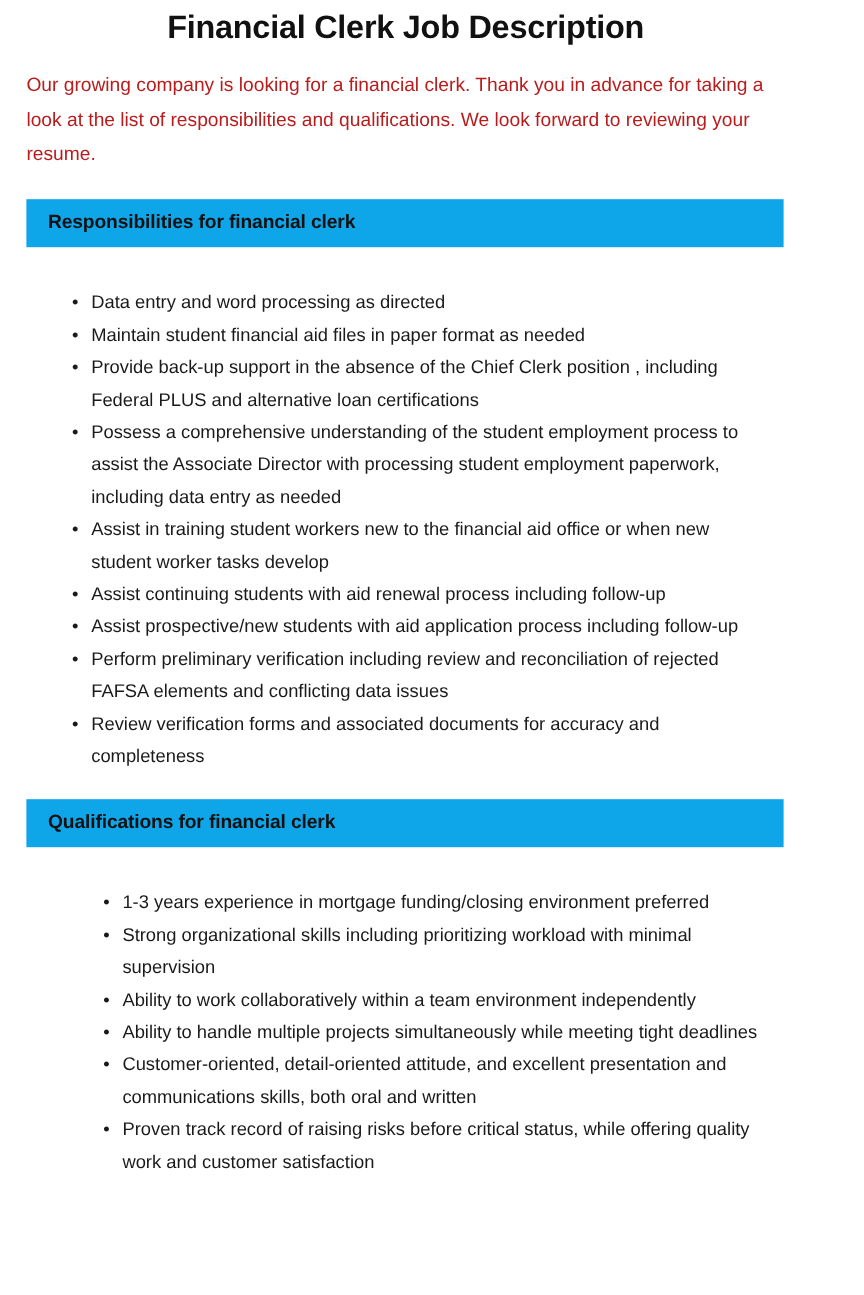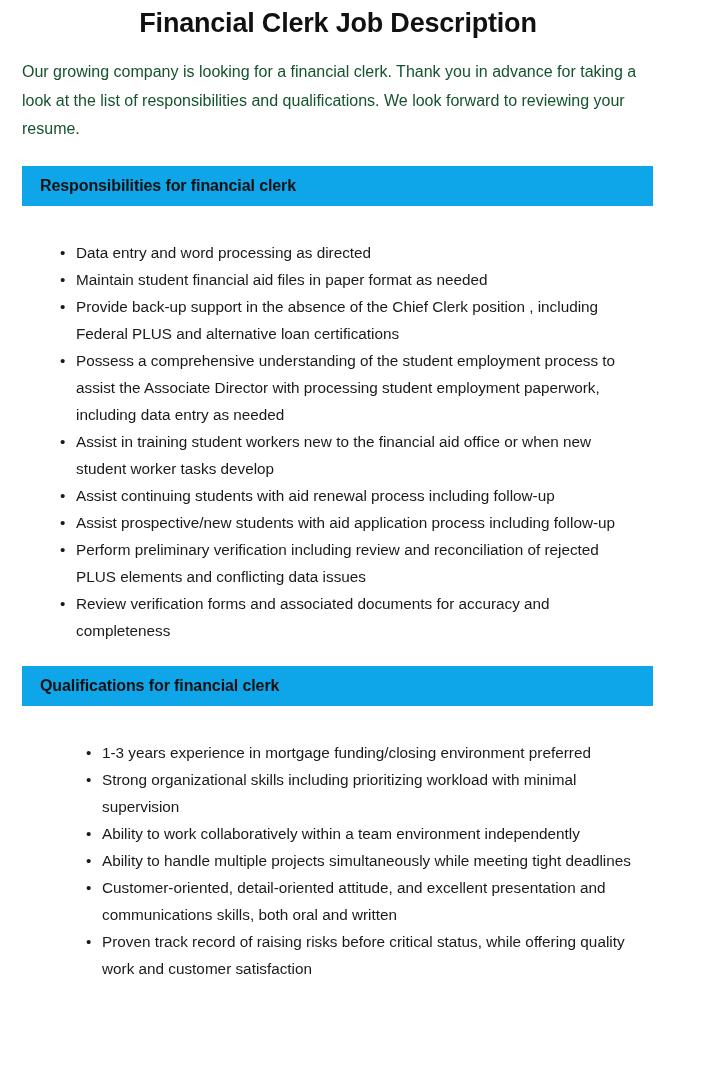--- a/index.html
+++ b/index.html
@@ -31,21 +31,21 @@
     line-height: 36px;
     font-weight: bold;
     letter-spacing: -0.2px;
     color: #111111;
   }
   .intro {
     margin: 0;
     padding: 17px 23px 0 22px;
     font-size: 16px;
     line-height: 28.5px;
-    color: #14532d;
+    color: #b91c1c;
     text-align: left;
   }
   .section {
     margin: 0;
     padding: 0;
   }
   .section-header {
     margin: 22px 23px 0 22px;
     background: #0ea5e9;
     height: 40px;
@@ -101,21 +101,21 @@
       <span class="section-header-text">Responsibilities for financial clerk</span>
     </div>
     <ul class="item-list">
       <li>Data entry and word processing as directed</li>
       <li>Maintain student financial aid files in paper format as needed</li>
       <li>Provide back-up support in the absence of the Chief Clerk position , including Federal PLUS and alternative loan certifications</li>
       <li>Possess a comprehensive understanding of the student employment process to assist the Associate Director with processing student employment paperwork, including data entry as needed</li>
       <li>Assist in training student workers new to the financial aid office or when new student worker tasks develop</li>
       <li>Assist continuing students with aid renewal process including follow-up</li>
       <li>Assist prospective/new students with aid application process including follow-up</li>
-      <li>Perform preliminary verification including review and reconciliation of rejected PLUS elements and conflicting data issues</li>
+      <li>Perform preliminary verification including review and reconciliation of rejected FAFSA elements and conflicting data issues</li>
       <li>Review verification forms and associated documents for accuracy and completeness</li>
     </ul>
   </section>
 
   <section class="section qualifications">
     <div class="section-header">
       <span class="section-header-text">Qualifications for financial clerk</span>
     </div>
     <ul class="item-list">
       <li>1-3 years experience in mortgage funding/closing environment preferred</li>

